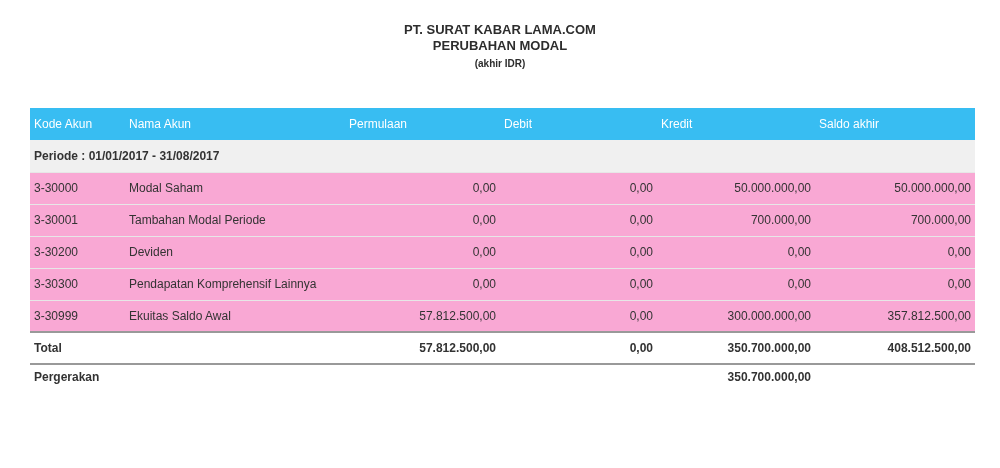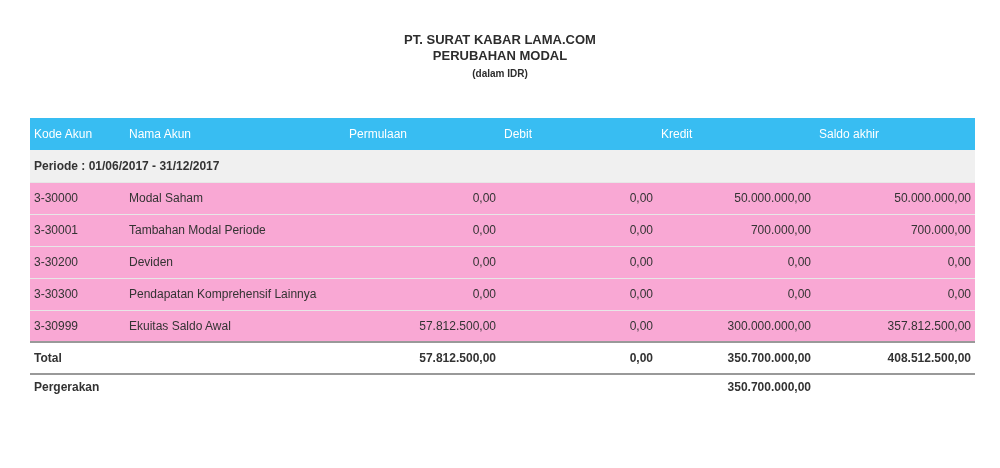--- a/index.html
+++ b/index.html
@@ -9,21 +9,21 @@
     --row-border:#e7e7e7;
     --total-border:#999999;
     --text:#333333;
   }
   *{margin:0;padding:0;box-sizing:border-box;}
   html,body{width:1000px;height:468px;background:#ffffff;overflow:hidden;}
   body{font-family:"Liberation Sans","DejaVu Sans",sans-serif;color:var(--text);}
 
   .report-header{
     text-align:center;
-    padding-top:32px;
+    padding-top:22px;
     line-height:16px;
   }
   .report-header .line{
     font-size:13px;
     font-weight:bold;
     color:#2d2d2d;
   }
   .report-header .note{
     font-size:10px;
     font-weight:bold;
@@ -81,21 +81,21 @@
     font-weight:bold;
     height:24px;
   }
 </style>
 </head>
 <body>
 
 <div class="report-header">
   <div class="line">PT. SURAT KABAR LAMA.COM</div>
   <div class="line">PERUBAHAN MODAL</div>
-  <div class="note">(dalam IDR)</div>
+  <div class="note">(akhir IDR)</div>
 </div>
 
 <table class="equity">
   <colgroup>
     <col class="c-kode">
       <col class="c-nama">
       <col class="c-permulaan">
     <col class="c-debit">
       <col class="c-kredit">
       <col class="c-saldo">
@@ -105,21 +105,21 @@
       <th class="first">Kode Akun</th>
       <th>Nama Akun</th>
       <th class="num">Permulaan</th>
       <th class="num">Debit</th>
       <th class="num">Kredit</th>
       <th class="num">Saldo akhir</th>
     </tr>
   </thead>
   <tbody>
     <tr class="period-row">
-      <td class="first" colspan="6">Periode : 01/06/2017 - 31/12/2017</td>
+      <td class="first" colspan="6">Periode : 01/01/2017 - 31/08/2017</td>
     </tr>
 
     <tr class="data-row">
       <td class="first">3-30000</td>
       <td>Modal Saham</td>
       <td class="num">0,00</td>
       <td class="num">0,00</td>
       <td class="num">50.000.000,00</td>
       <td class="num">50.000.000,00</td>
     </tr>

